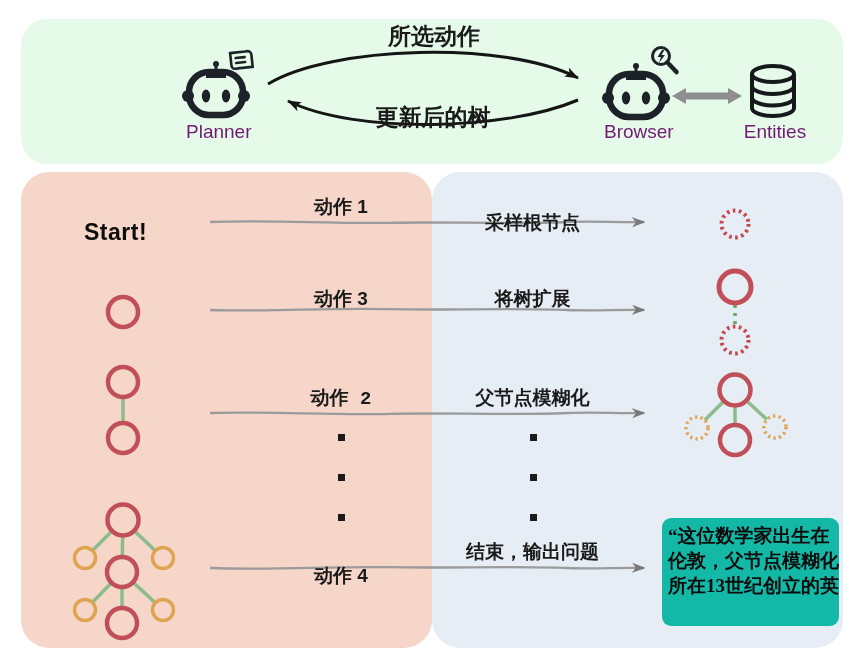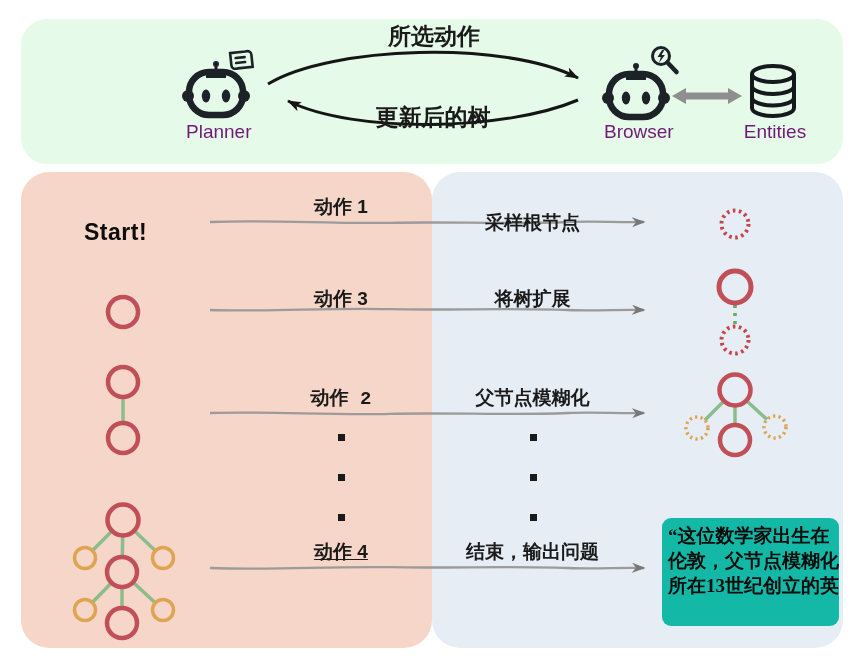--- a/index.html
+++ b/index.html
@@ -147,21 +147,21 @@
 
   <div class="lbl hand action-label" style="left:301px;top:194px;width:80px;">动作 1</div>
   <div class="lbl hand desc-label" style="left:425px;top:194px;width:215px;margin-top:16px;">采样根节点</div>
 
   <div class="lbl hand action-label" style="left:301px;top:286px;width:80px;">动作 3</div>
   <div class="lbl hand desc-label" style="left:425px;top:286px;width:215px;">将树扩展</div>
 
   <div class="lbl hand action-label" style="left:301px;top:385px;width:80px;font-family:Liberation Mono, monospace;">动作 2</div>
   <div class="lbl hand desc-label" style="left:425px;top:385px;width:215px;">父节点模糊化</div>
 
-  <div class="lbl hand action-label" style="left:301px;top:539px;width:80px;text-decoration:underline;">动作 4</div>
+  <div class="lbl hand action-label" style="left:301px;top:563px;width:80px;">动作 4</div>
   <div class="lbl hand desc-label" style="left:425px;top:539px;width:215px;">结束，输出问题</div>
 
   <div class="dot" style="left:338px;top:434px;"></div>
   <div class="dot" style="left:338px;top:474px;"></div>
   <div class="dot" style="left:338px;top:514px;"></div>
   <div class="dot" style="left:530px;top:434px;"></div>
   <div class="dot" style="left:530px;top:474px;"></div>
   <div class="dot" style="left:530px;top:514px;"></div>
 
   <div class="quote-box">

